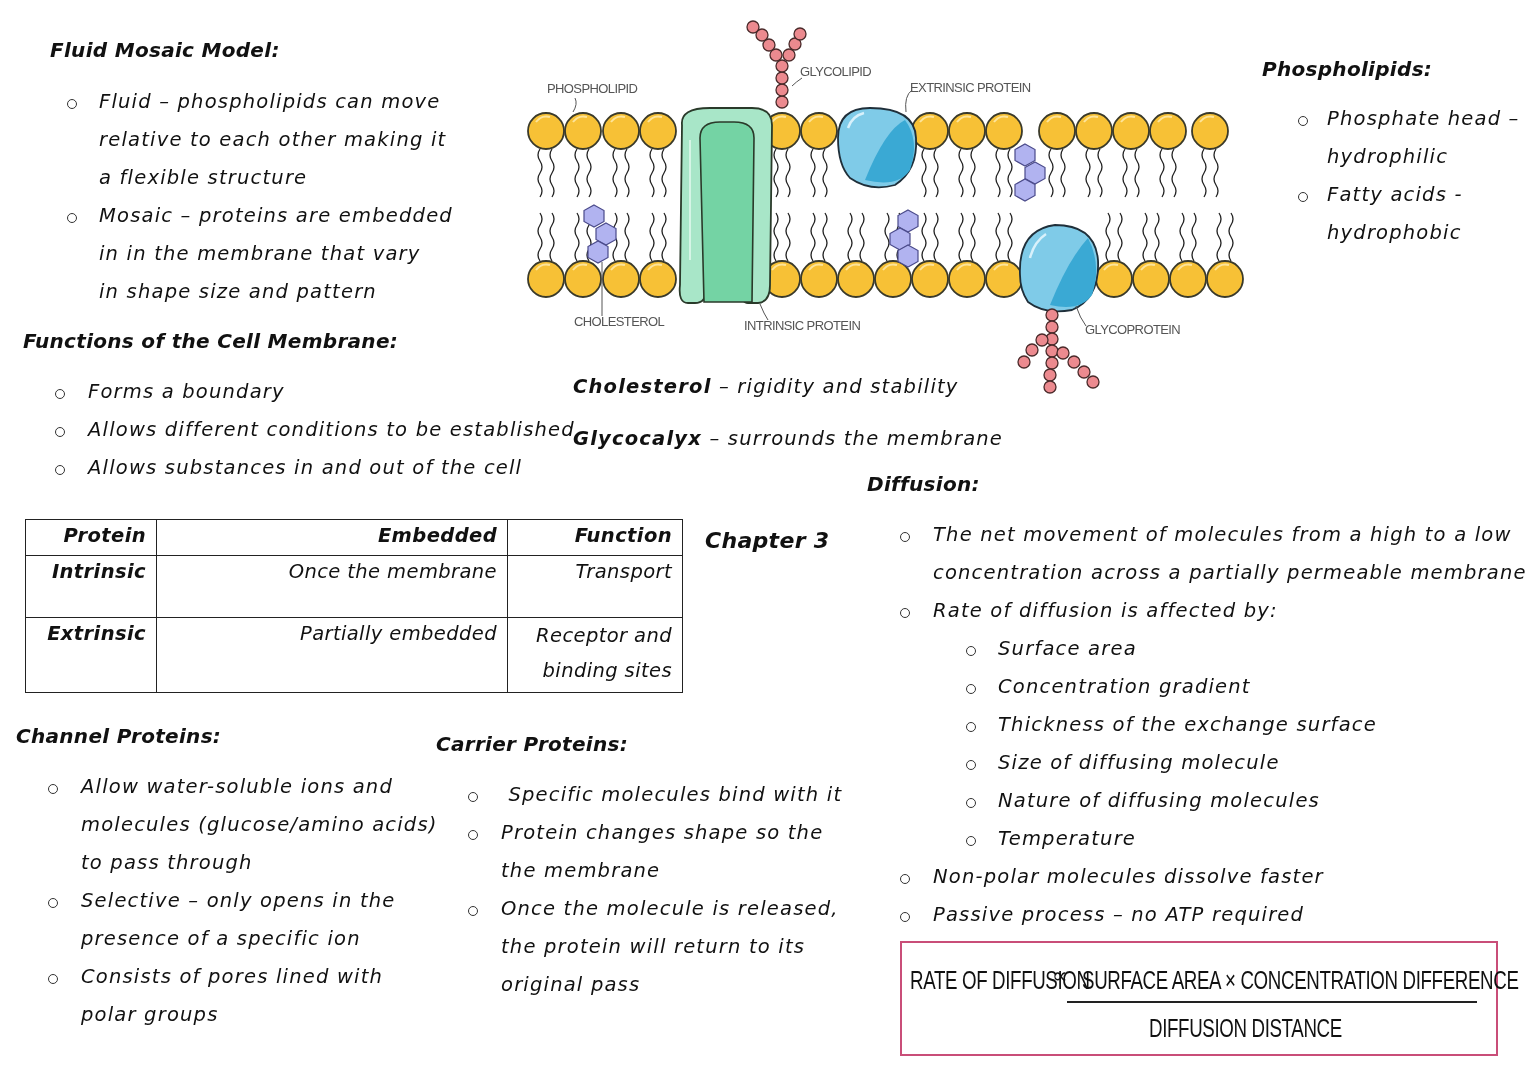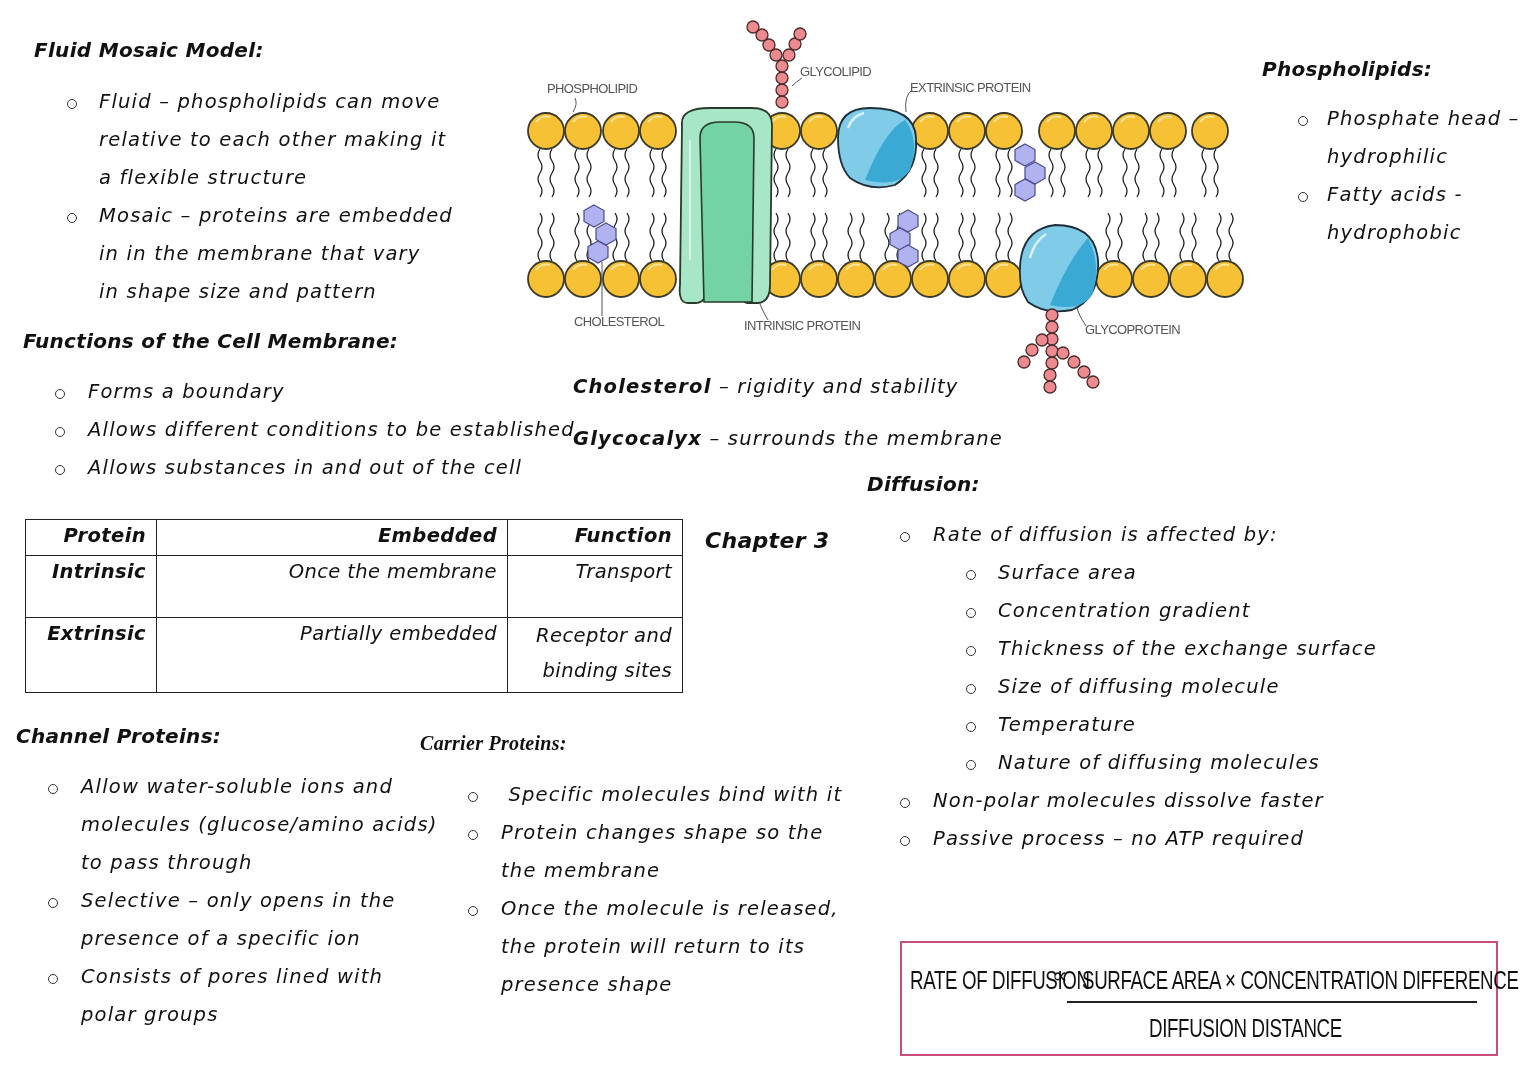--- a/index.html
+++ b/index.html
@@ -39,21 +39,21 @@
     border: 2.5px solid #c94e78; box-sizing: border-box;
     font-family: "Liberation Sans Narrow", "Liberation Sans", sans-serif;
   }
   .f-text { position: absolute; font-size: 26px; letter-spacing: -0.5px; transform: scaleX(0.72); transform-origin: left center; white-space: nowrap; color: #111; }
   .f-line { position: absolute; left: 165px; top: 58px; width: 410px; height: 1.5px; background: #222; }
   .diagram-label { font-family: "Liberation Sans", sans-serif; font-size: 13px; fill: #555; letter-spacing: -0.6px; }
 </style>
 </head>
 <body>
 
-<div class="abs heading" style="left:34px; top:38px;text-align:center;">Fluid Mosaic Model:</div>
+<div class="abs heading" style="left:50px; top:38px;text-align:center;">Fluid Mosaic Model:</div>
 <ul class="abs bullets body-text" style="left:99px; top:83px;">
   <li>
     <span class="bullet" style="left:-32px; top:16px;"></span>
     <span class="line">Fluid – phospholipids can move</span>
     <span class="line">relative to each other making it</span>
     <span class="line">a flexible structure</span>
   </li>
   <li>
     <span class="bullet" style="left:-32px; top:16px;"></span>
     <span class="line">Mosaic – proteins are embedded</span>
@@ -346,45 +346,50 @@
   </tr>
 </tbody>
   </table>
 
 <div class="abs heading" style="left:705px; top:528px; font-size:22px;">Chapter 3</div>
 
 <div class="abs heading" style="left:867px; top:472px;">Diffusion:</div>
 <ul class="abs bullets body-text" style="left:933px; top:516px;">
   <li>
     <span class="bullet" style="left:-33px; top:16px;"></span>
+    <span class="line">The net movement of molecules from a high to a low</span>
+    <span class="line">concentration across a partially permeable membrane</span>
+  </li>
+  <li>
+    <span class="bullet" style="left:-33px; top:16px;"></span>
     <span class="line">Rate of diffusion is affected by:</span>
     <ul class="bullets" style="margin-left:65px;">
       <li>
           <span class="bullet" style="left:-32px; top:16px;"></span>
           <span class="line">Surface area</span>
         </li>
       <li>
           <span class="bullet" style="left:-32px; top:16px;"></span>
           <span class="line">Concentration gradient</span>
         </li>
       <li>
           <span class="bullet" style="left:-32px; top:16px;"></span>
           <span class="line">Thickness of the exchange surface</span>
         </li>
       <li>
           <span class="bullet" style="left:-32px; top:16px;"></span>
           <span class="line">Size of diffusing molecule</span>
         </li>
       <li>
           <span class="bullet" style="left:-32px; top:16px;"></span>
+          <span class="line">Nature of diffusing molecules</span>
+        </li>
+      <li>
+          <span class="bullet" style="left:-32px; top:16px;"></span>
           <span class="line">Temperature</span>
-        </li>
-      <li>
-          <span class="bullet" style="left:-32px; top:16px;"></span>
-          <span class="line">Nature of diffusing molecules</span>
         </li>
     </ul>
   </li>
   <li>
     <span class="bullet" style="left:-33px; top:16px;"></span>
     <span class="line">Non-polar molecules dissolve faster</span>
   </li>
   <li>
     <span class="bullet" style="left:-33px; top:16px;"></span>
     <span class="line">Passive process – no ATP required</span>
@@ -412,30 +417,30 @@
     <span class="line">Selective – only opens in the</span>
     <span class="line">presence of a specific ion</span>
   </li>
   <li>
     <span class="bullet" style="left:-33px; top:16px;"></span>
     <span class="line">Consists of pores lined with</span>
     <span class="line">polar groups</span>
   </li>
 </ul>
 
-<div class="abs heading" style="left:420px; top:732px;font-family:Liberation Serif, serif;">Carrier Proteins:</div>
+<div class="abs heading" style="left:436px; top:732px;">Carrier Proteins:</div>
 <ul class="abs bullets body-text" style="left:501px; top:776px;">
   <li>
     <span class="bullet" style="left:-33px; top:16px;"></span>
     <span class="line" style="white-space:pre;"> Specific molecules bind with it</span>
   </li>
   <li>
     <span class="bullet" style="left:-33px; top:16px;"></span>
     <span class="line">Protein changes shape so the</span>
     <span class="line">the membrane</span>
   </li>
   <li>
     <span class="bullet" style="left:-33px; top:16px;"></span>
     <span class="line">Once the molecule is released,</span>
     <span class="line">the protein will return to its</span>
-    <span class="line">presence shape</span>
+    <span class="line">original pass</span>
   </li>
 </ul>
 
 </body></html>

